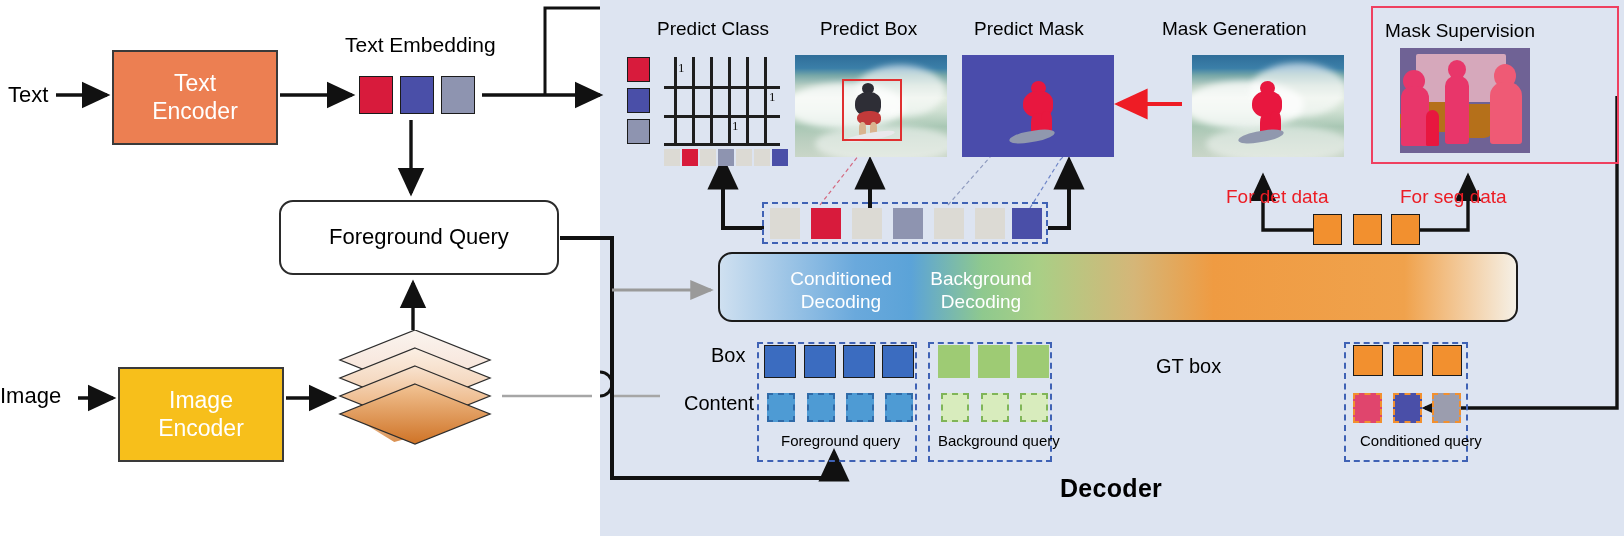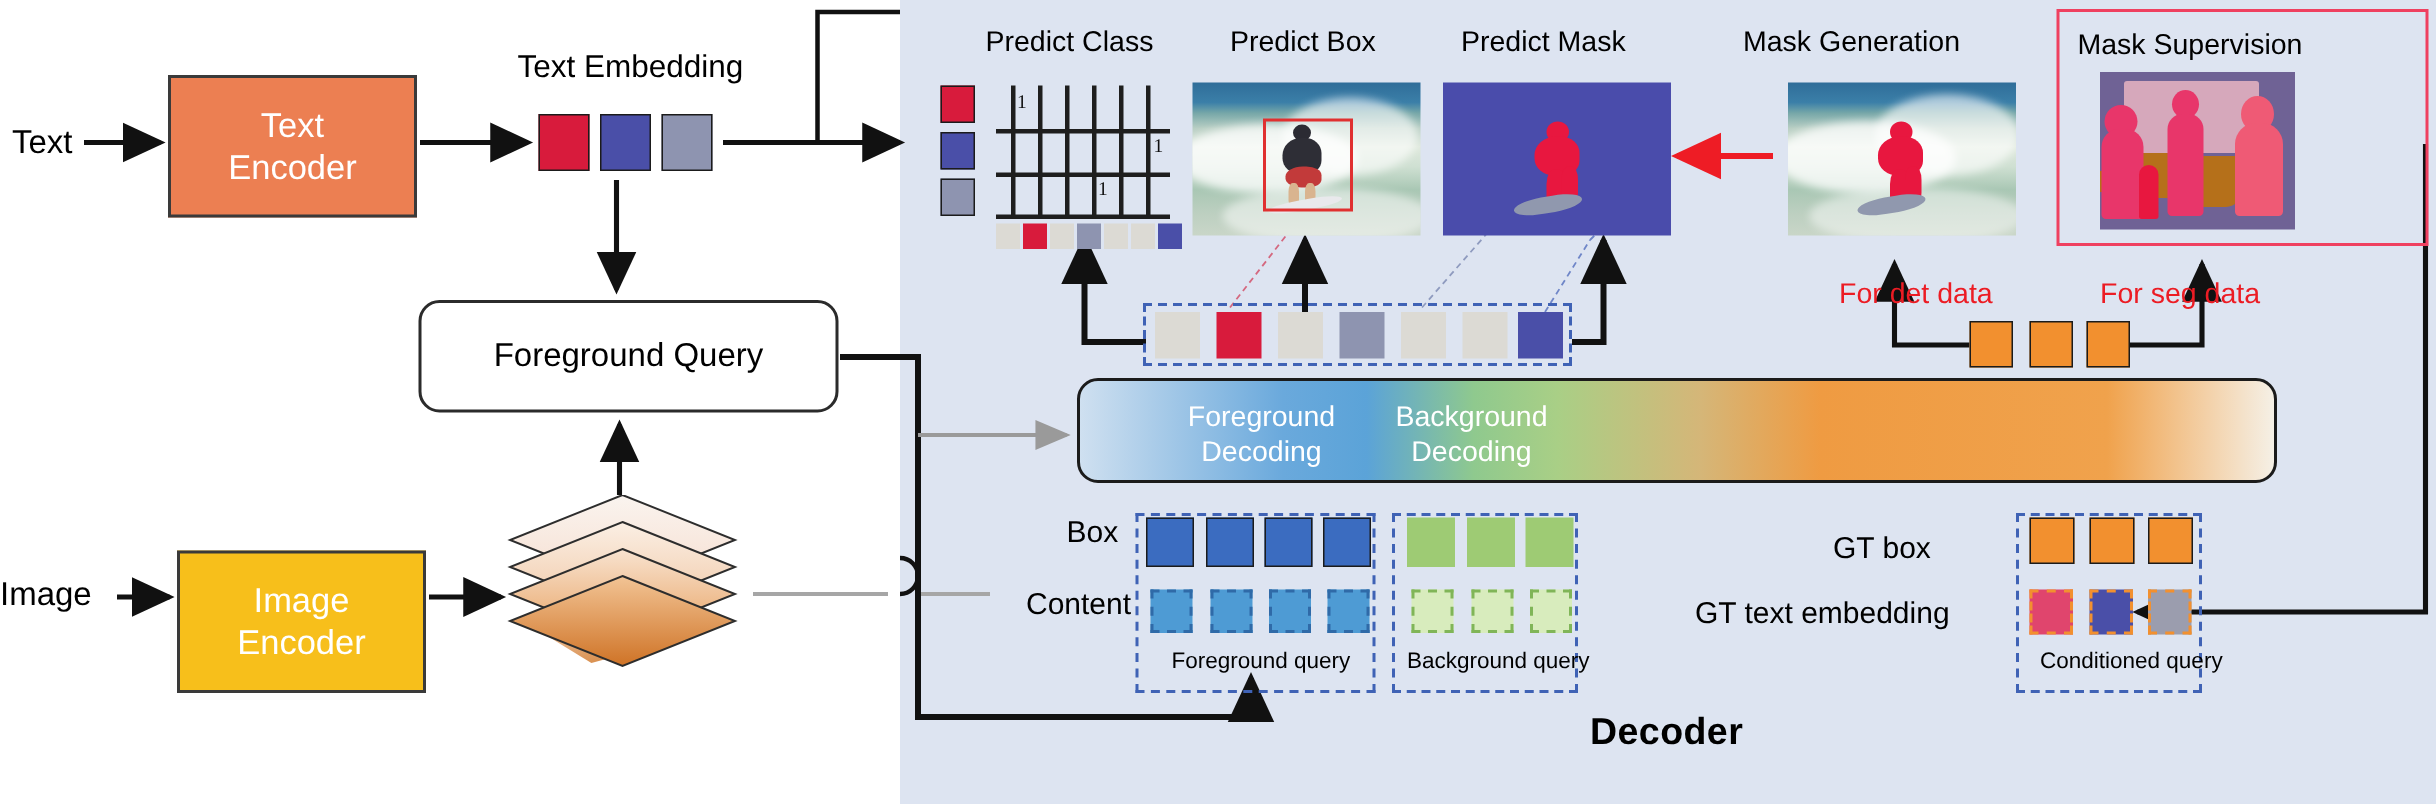--- a/index.html
+++ b/index.html
@@ -385,33 +385,32 @@
 
   <div class="abs lbl lbl-red" style="left:1226px; top:186px; font-size:19px;">For det data</div>
   <div class="abs lbl lbl-red" style="left:1400px; top:186px; font-size:19px;">For seg data</div>
 
   <div class="chip" style="left:1313px; top:214px; width:29px; height:31px; background:#f2902f;"></div>
   <div class="chip" style="left:1353px; top:214px; width:29px; height:31px; background:#f2902f;"></div>
   <div class="chip" style="left:1391px; top:214px; width:29px; height:31px; background:#f2902f;"></div>
 
   <div class="abs" id="decoding-bar">
     <div class="bar-label" style="left:56px; top:14px; width:130px;">
-      <div>Foreground</div>
+      <div>Conditioned</div>
       <div>Decoding</div>
     </div>
     <div class="bar-label" style="left:196px; top:14px; width:130px;">
       <div>Background</div>
       <div>Decoding</div>
     </div>
   </div>
 
   <div class="abs lbl" style="left:711px; top:344px;">Box</div>
   <div class="abs lbl" style="left:684px; top:392px;">Content</div>
-  <div class="abs lbl" style="left:1222px; top:355px;">GT box</div>
-  <div class="abs lbl" style="left:1130px; top:398px;">GT text embedding</div>
+  <div class="abs lbl" style="left:1156px; top:355px;">GT box</div>
 
   <div class="dashed-blue" style="left:757px; top:342px; width:160px; height:120px;"></div>
   <div class="abs" style="left:764px; top:345px; width:148px; height:36px;">
     <div class="qbox-solid" style="left:0px;  top:0; width:32px;height:33px;background:#3b6cc0;"></div>
     <div class="qbox-solid" style="left:40px; top:0; width:32px;height:33px;background:#3b6cc0;"></div>
     <div class="qbox-solid" style="left:79px; top:0; width:32px;height:33px;background:#3b6cc0;"></div>
     <div class="qbox-solid" style="left:118px;top:0; width:32px;height:33px;background:#3b6cc0;"></div>
   </div>
   <div class="abs" style="left:767px; top:393px; width:148px; height:34px;">
     <div class="qbox-dashed" style="left:0px;  top:0; width:28px;height:29px;background:#4e9bd4;border-color:#2f6aa8;"></div>

